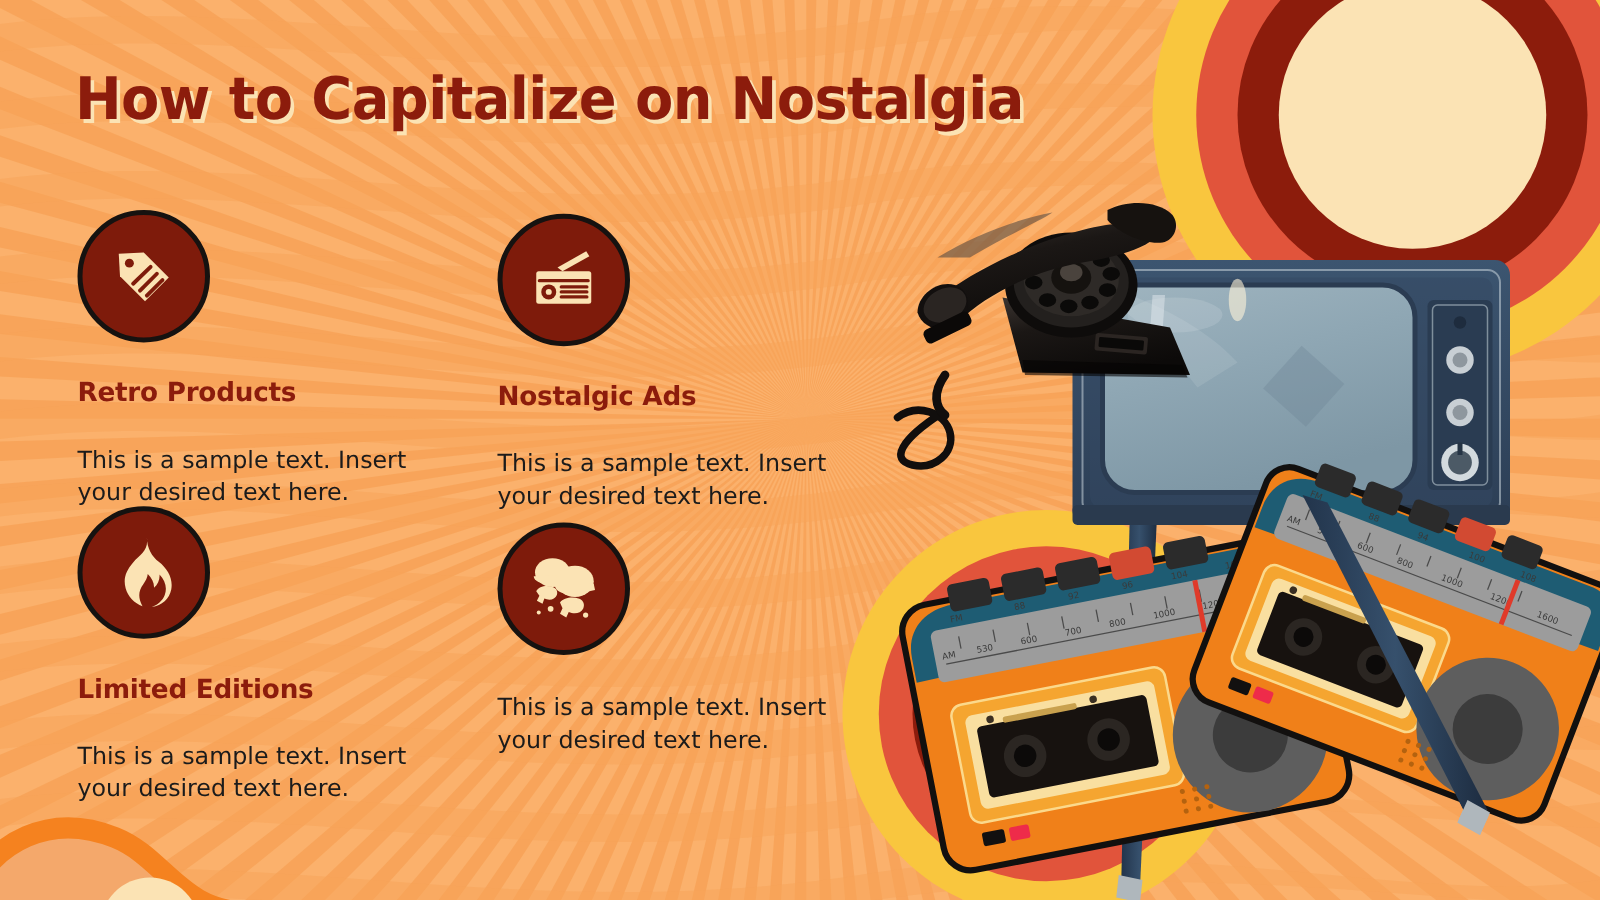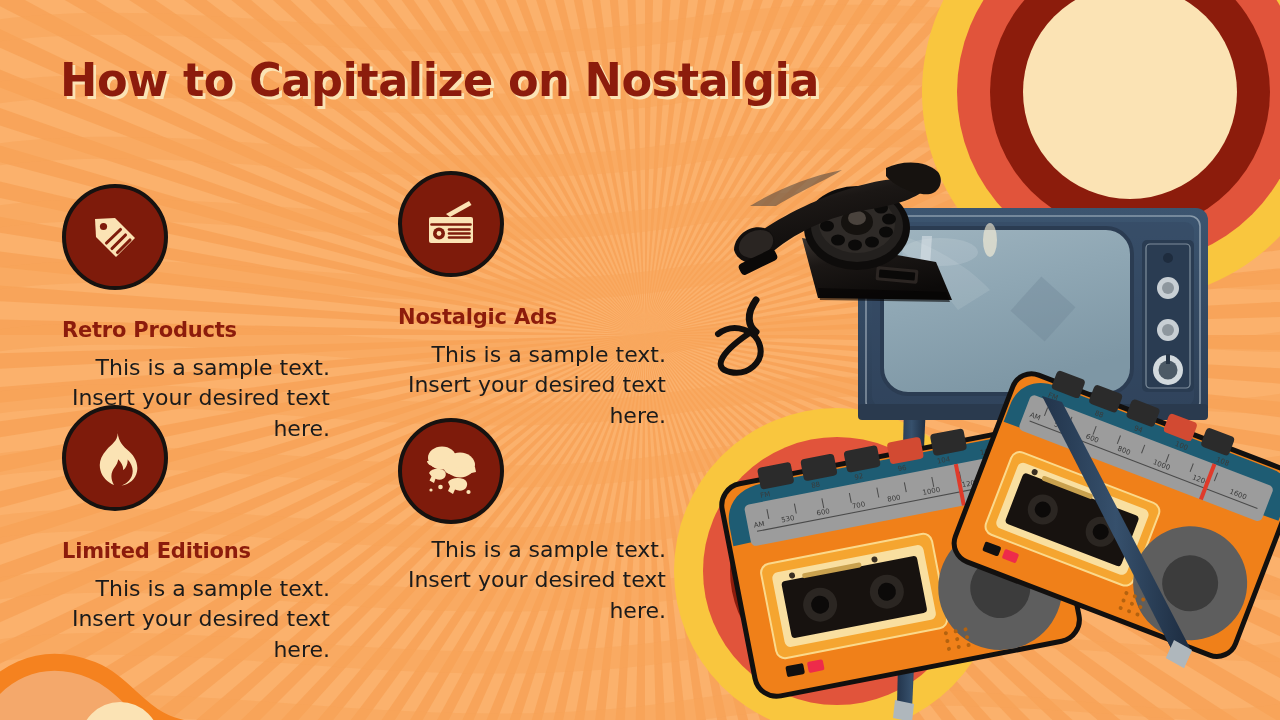--- a/index.html
+++ b/index.html
@@ -39,48 +39,47 @@
     transform:scaleX(.95);
     transform-origin:left top;
     text-shadow:3px 3px 0 #FBE3B4;
     white-space:nowrap;
     line-height:1.1;
   }
 
   
   .features{position:absolute;left:62px;top:168px;width:620px;}
   .feature{position:absolute;width:300px;}
-  .f0{left:0;   top:16px;}
+  .f0{left:0;   top:0;}
   .f1{left:336px;top:3px;}
   .f2{left:0;   top:237px;}
   .f3{left:336px;top:250px;}
 
   .icon-circle{
     width:106px;height:106px;border-radius:50%;
     background:#7E1B0B;border:4px solid #161210;
     box-sizing:border-box;
     display:flex;align-items:center;justify-content:center;
   }
   .icon-circle svg{display:block;}
 
   .f-title{
     margin-top:29px;
     font-size:21px;font-weight:700;color:#8C1C0C;
     font-family:"DejaVu Sans", sans-serif;
     letter-spacing:-0.2px;
     line-height:1.1;
   }
   .f-body{
-    margin-top:11px;
-    font-size:22px;color:#1b1b1b;
+    margin-top:29px;
+    font-size:19px;color:#1b1b1b;
     font-family:"DejaVu Sans", sans-serif;
     line-height:1.38;
     width:268px;
     font-weight:400;
-    text-align:right;
   }
 
   
   .collage{position:absolute;left:690px;top:0;width:590px;height:720px;}
   .collage svg{position:absolute;left:0;top:0;}
 </style>
 </head>
 <body>
 
 <div id="slide">

